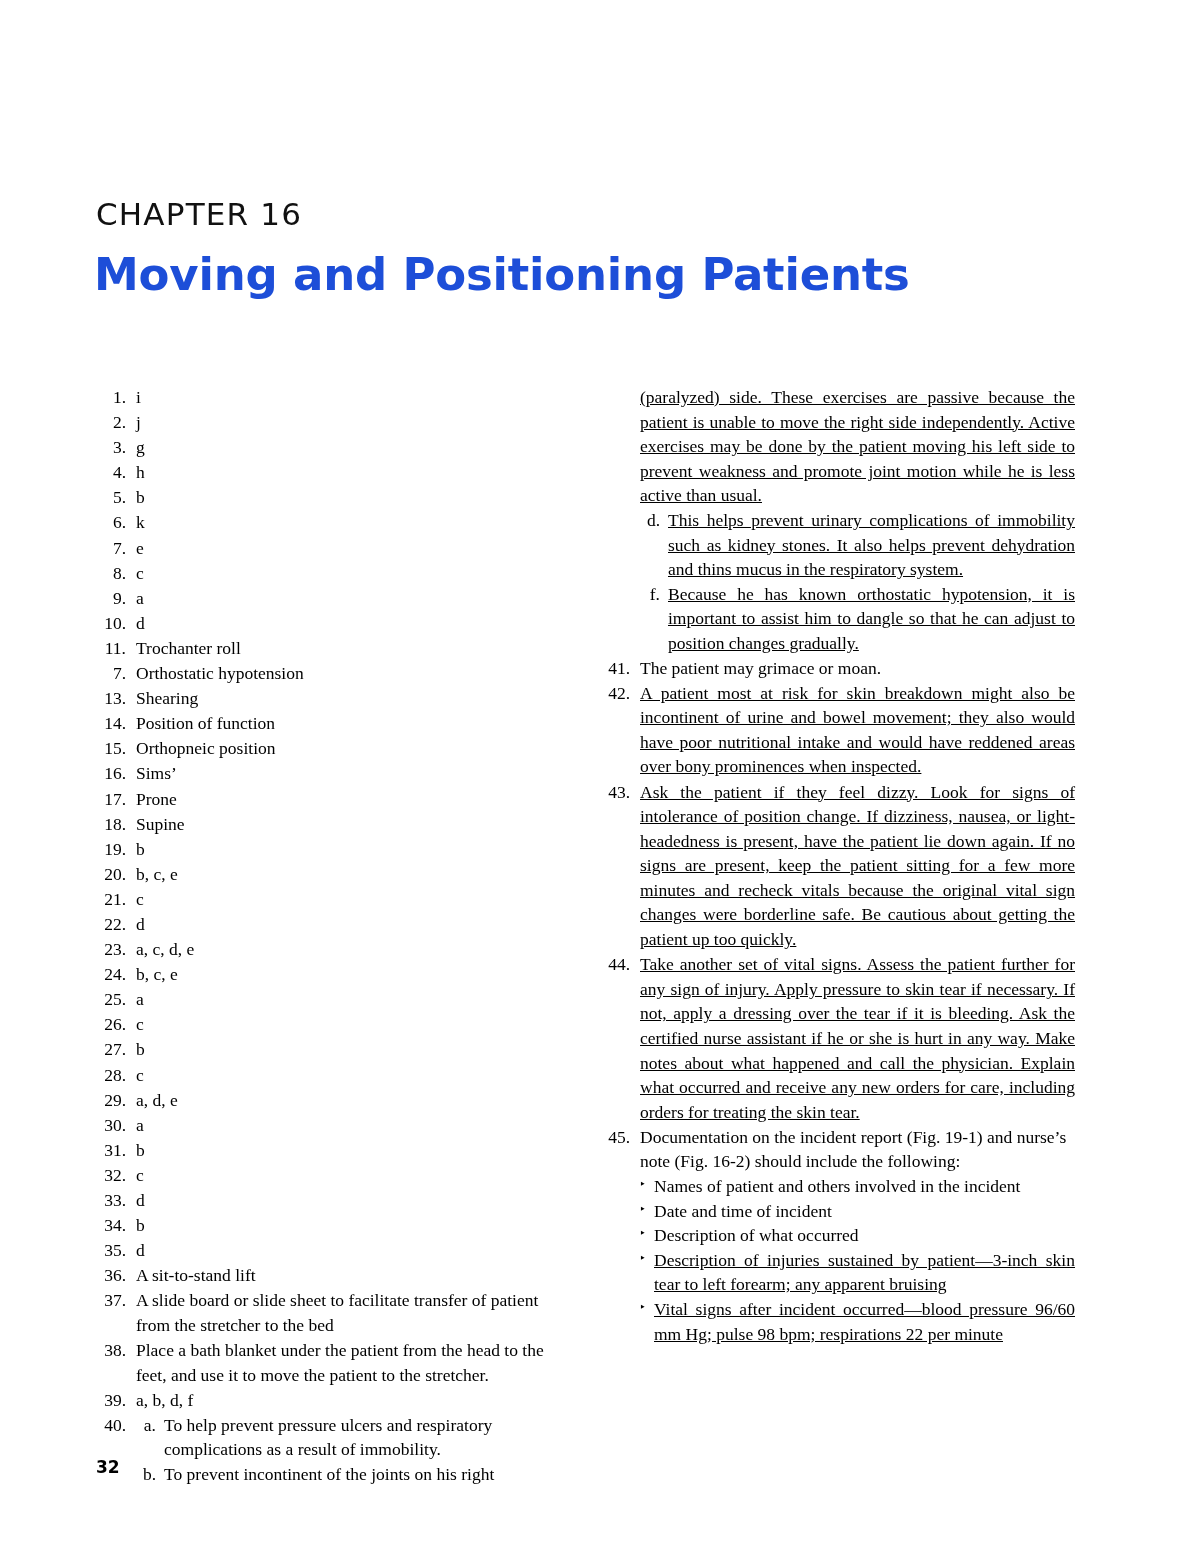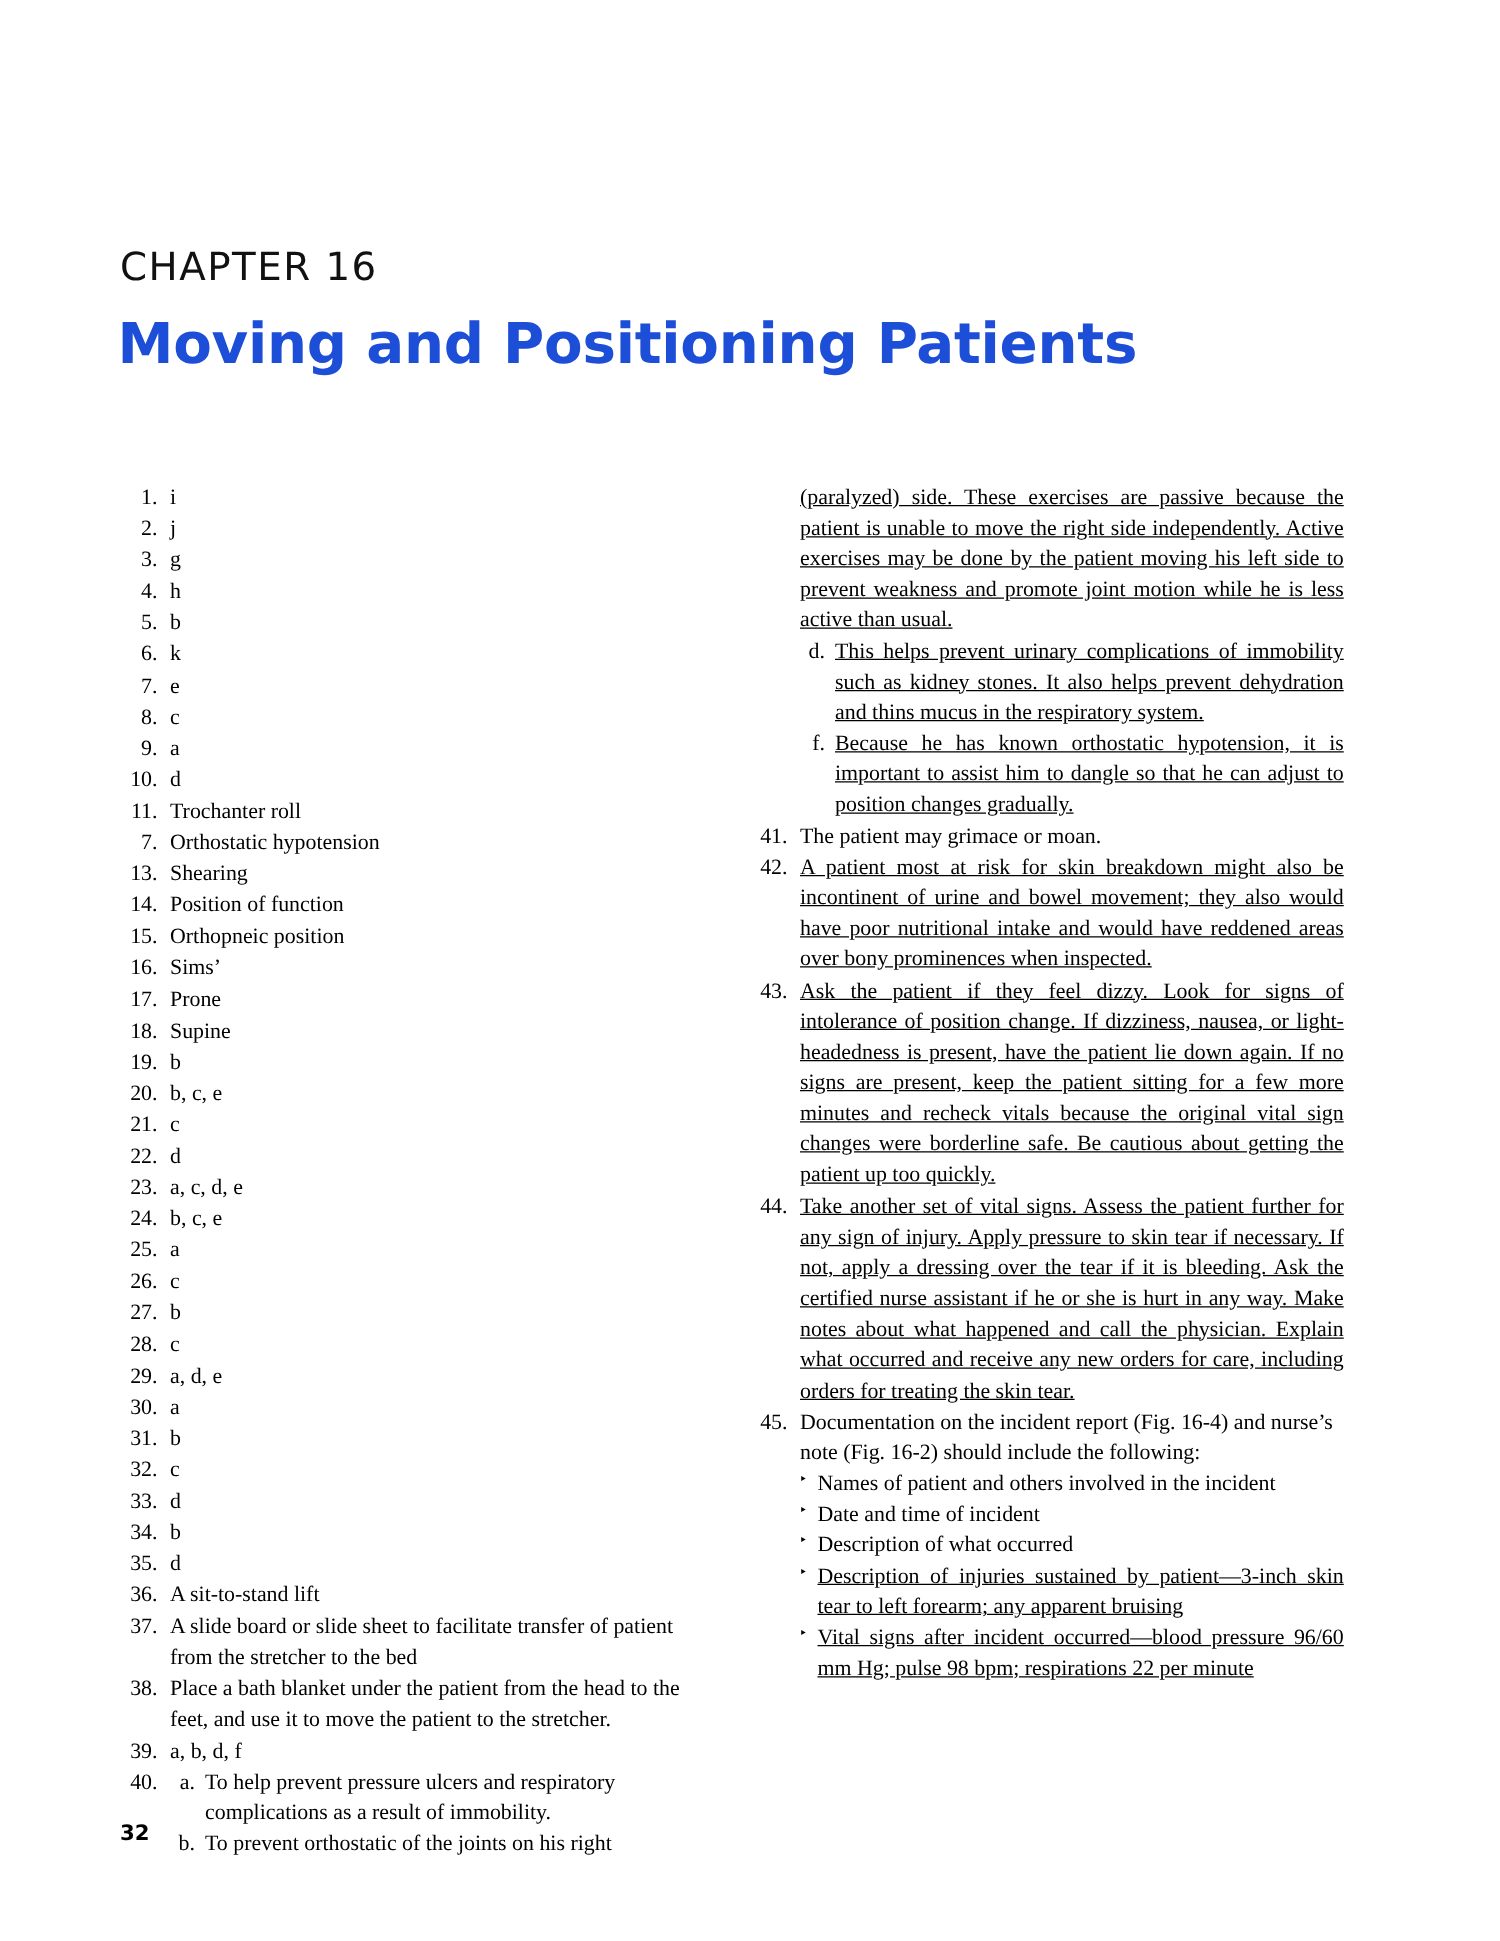--- a/index.html
+++ b/index.html
@@ -313,21 +313,21 @@
             <span class="txt">Place a bath blanket under the patient from the head to the feet, and use it to move the patient to the stretcher.</span>
           </li>
         <li>
             <span class="num">39.</span>
             <span class="txt">a, b, d, f</span>
           </li>
         <li>
           <span class="num">40.</span>
           <ul class="sub-list">
             <li><span class="slabel">a.</span><span>To help prevent pressure ulcers and respiratory complications as a result of immobility.</span></li>
-            <li><span class="slabel">b.</span><span>To prevent orthostatic of the joints on his right</span></li>
+            <li><span class="slabel">b.</span><span>To prevent incontinent of the joints on his right</span></li>
           </ul>
         </li>
       </ol>
     </div>
 
     <div class="col col-right">
       <p class="cont-para justify">(paralyzed) side. These exercises are passive because the patient is unable to move the right side independently. Active exercises may be done by the patient moving his left side to prevent weakness and promote joint motion while he is less active than usual.</p>
       <div class="cont-para" style="padding-left:40px;">
         <p class="cont-sub justify"><span class="slabel">d.</span><span>This helps prevent urinary complications of immobility such as kidney stones. It also helps prevent dehydration and thins mucus in the respiratory system.</span></p>
         <p class="cont-sub justify"><span class="slabel">f.</span><span>Because he has known orthostatic hypotension, it is important to assist him to dangle so that he can adjust to position changes gradually.</span></p>
@@ -345,21 +345,21 @@
         <li class="justify">
             <span class="num">43.</span>
             <span class="txt">Ask the patient if they feel dizzy. Look for signs of intolerance of position change. If dizziness, nausea, or light-headedness is present, have the patient lie down again. If no signs are present, keep the patient sitting for a few more minutes and recheck vitals because the original vital sign changes were borderline safe. Be cautious about getting the patient up too quickly.</span>
           </li>
         <li class="justify">
             <span class="num">44.</span>
             <span class="txt">Take another set of vital signs. Assess the patient further for any sign of injury. Apply pressure to skin tear if necessary. If not, apply a dressing over the tear if it is bleeding. Ask the certified nurse assistant if he or she is hurt in any way. Make notes about what happened and call the physician. Explain what occurred and receive any new orders for care, including orders for treating the skin tear.</span>
           </li>
         <li>
           <span class="num">45.</span>
-          <span class="txt">Documentation on the incident report (Fig. 16-4) and nurse’s note (Fig. 16-2) should include the following:</span>
+          <span class="txt">Documentation on the incident report (Fig. 19-1) and nurse’s note (Fig. 16-2) should include the following:</span>
           <ul class="bullets">
             <li>Names of patient and others involved in the incident</li>
             <li>Date and time of incident</li>
             <li>Description of what occurred</li>
             <li class="justify">Description of injuries sustained by patient—3-inch skin tear to left forearm; any apparent bruising</li>
             <li class="justify">Vital signs after incident occurred—blood pressure 96/60 mm Hg; pulse 98 bpm; respirations 22 per minute</li>
           </ul>
         </li>
       </ol>
     </div>

